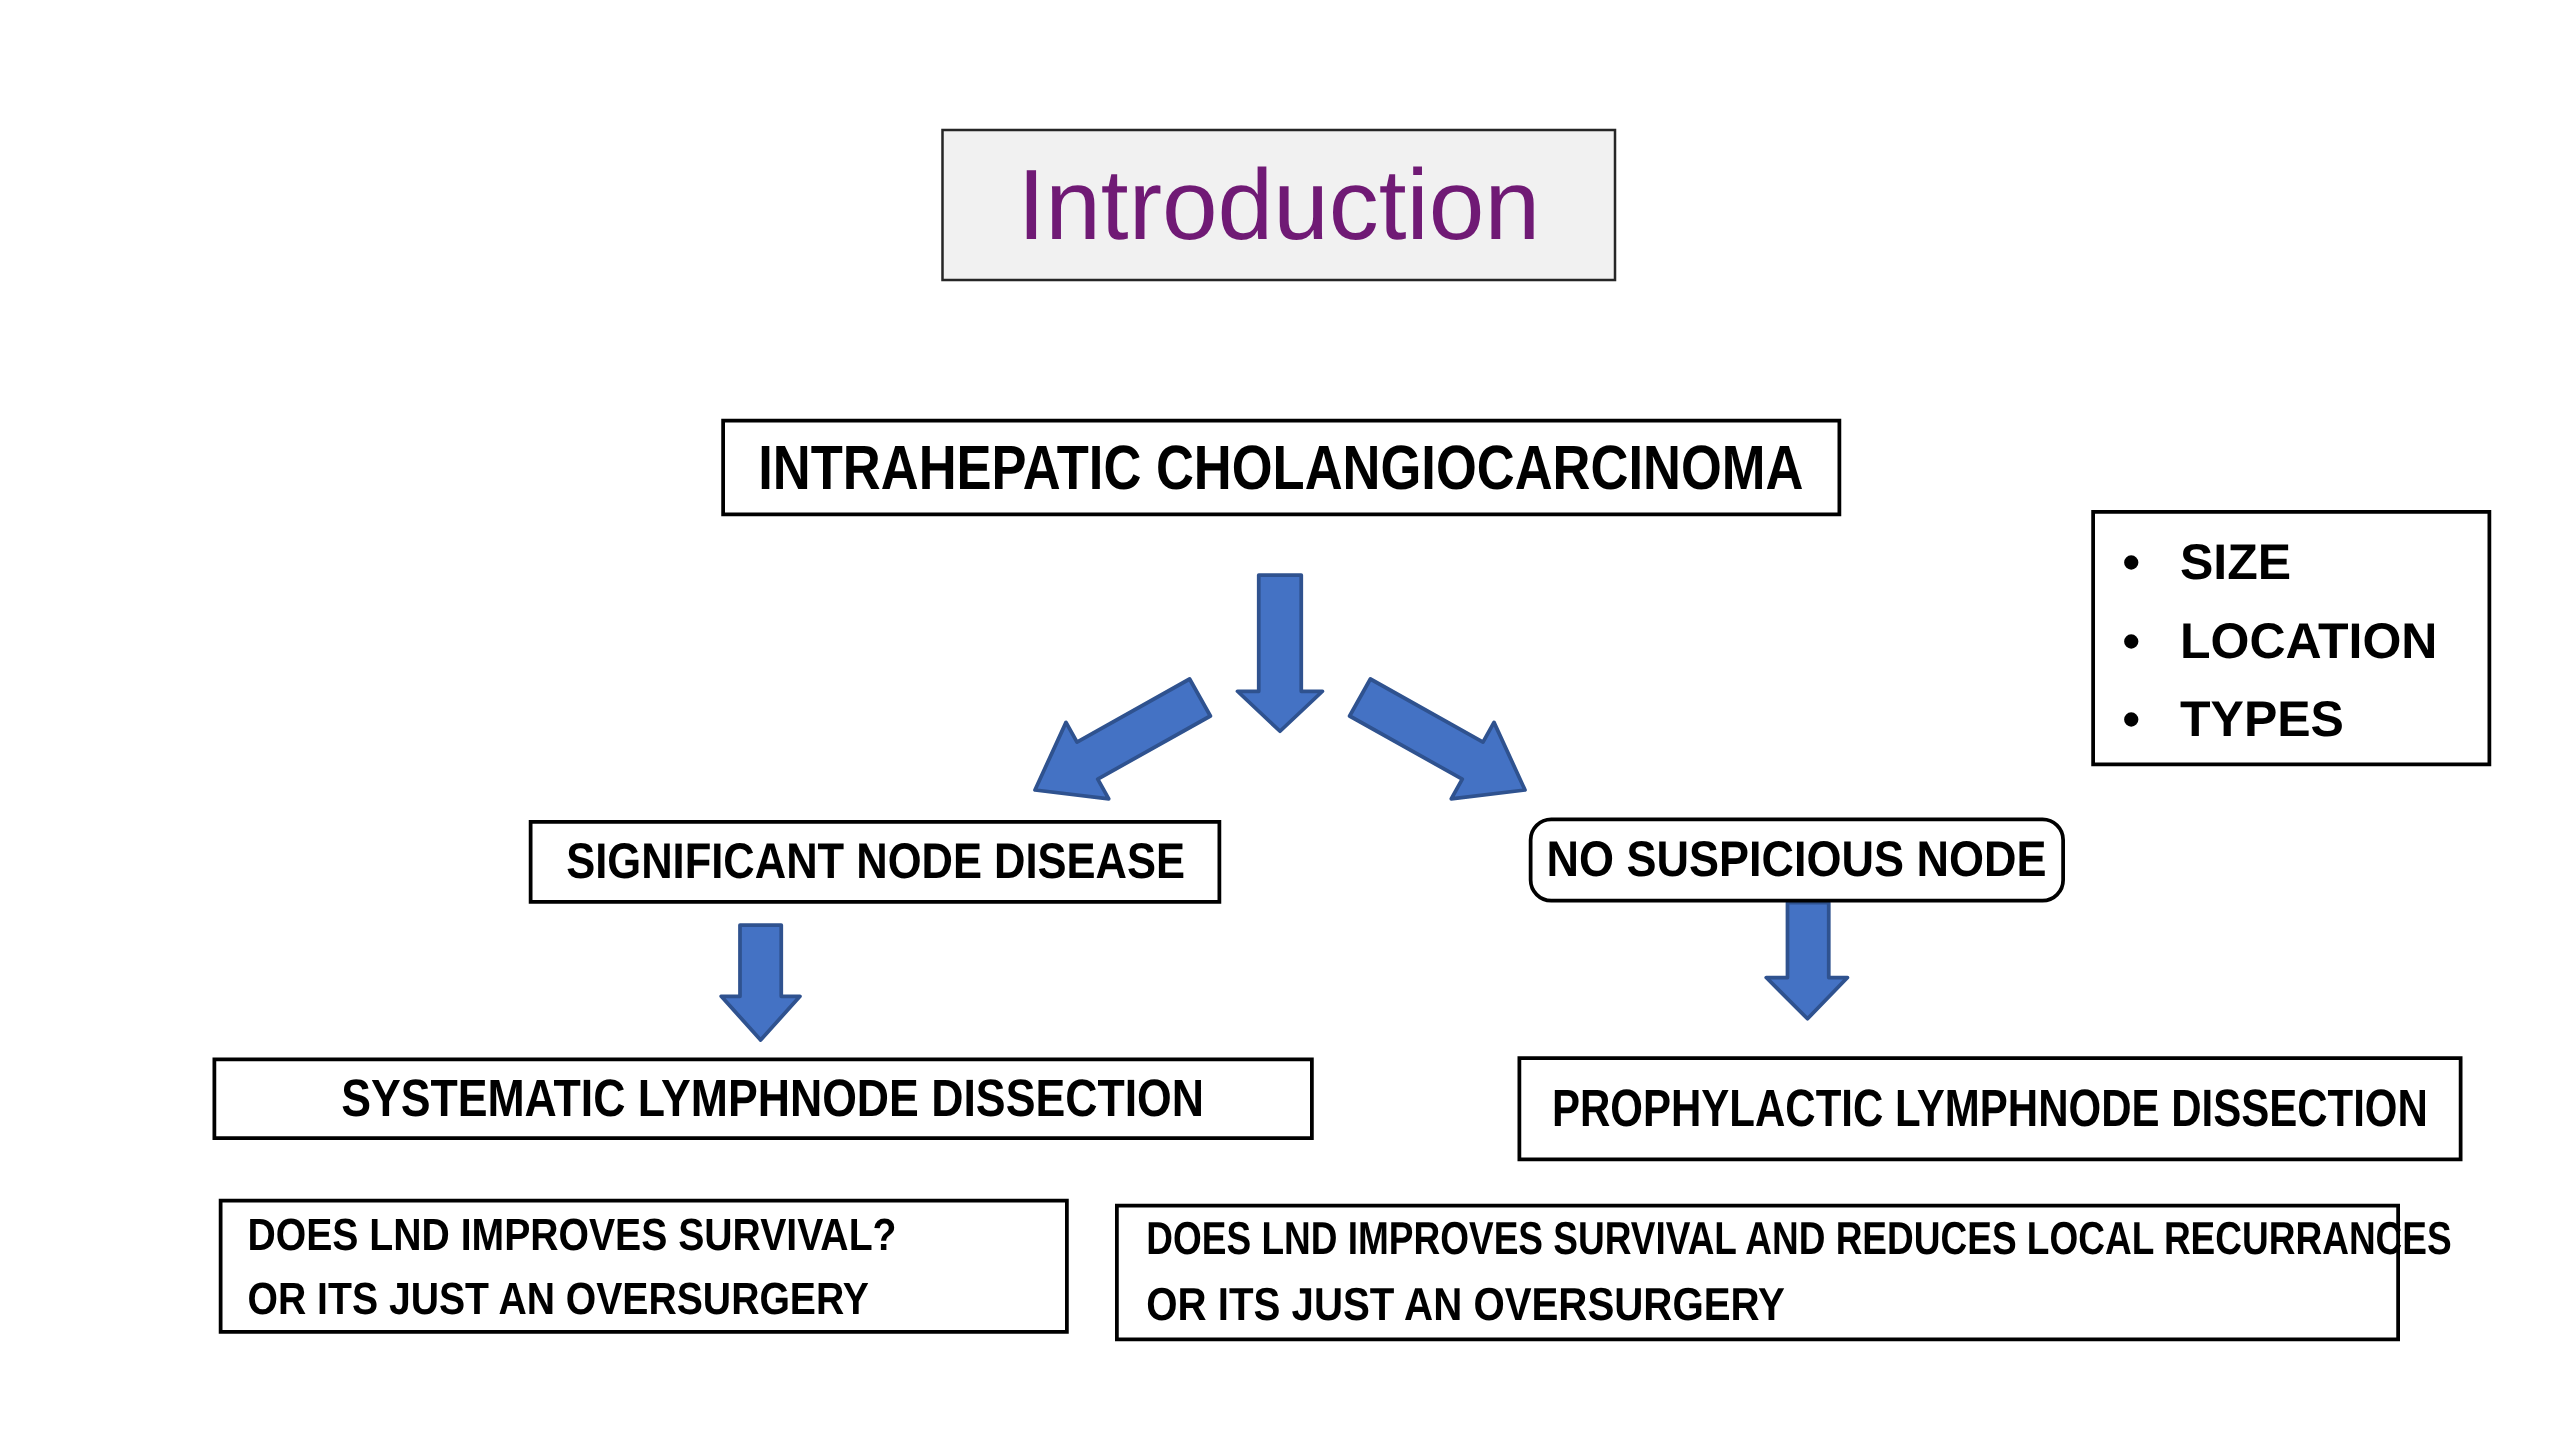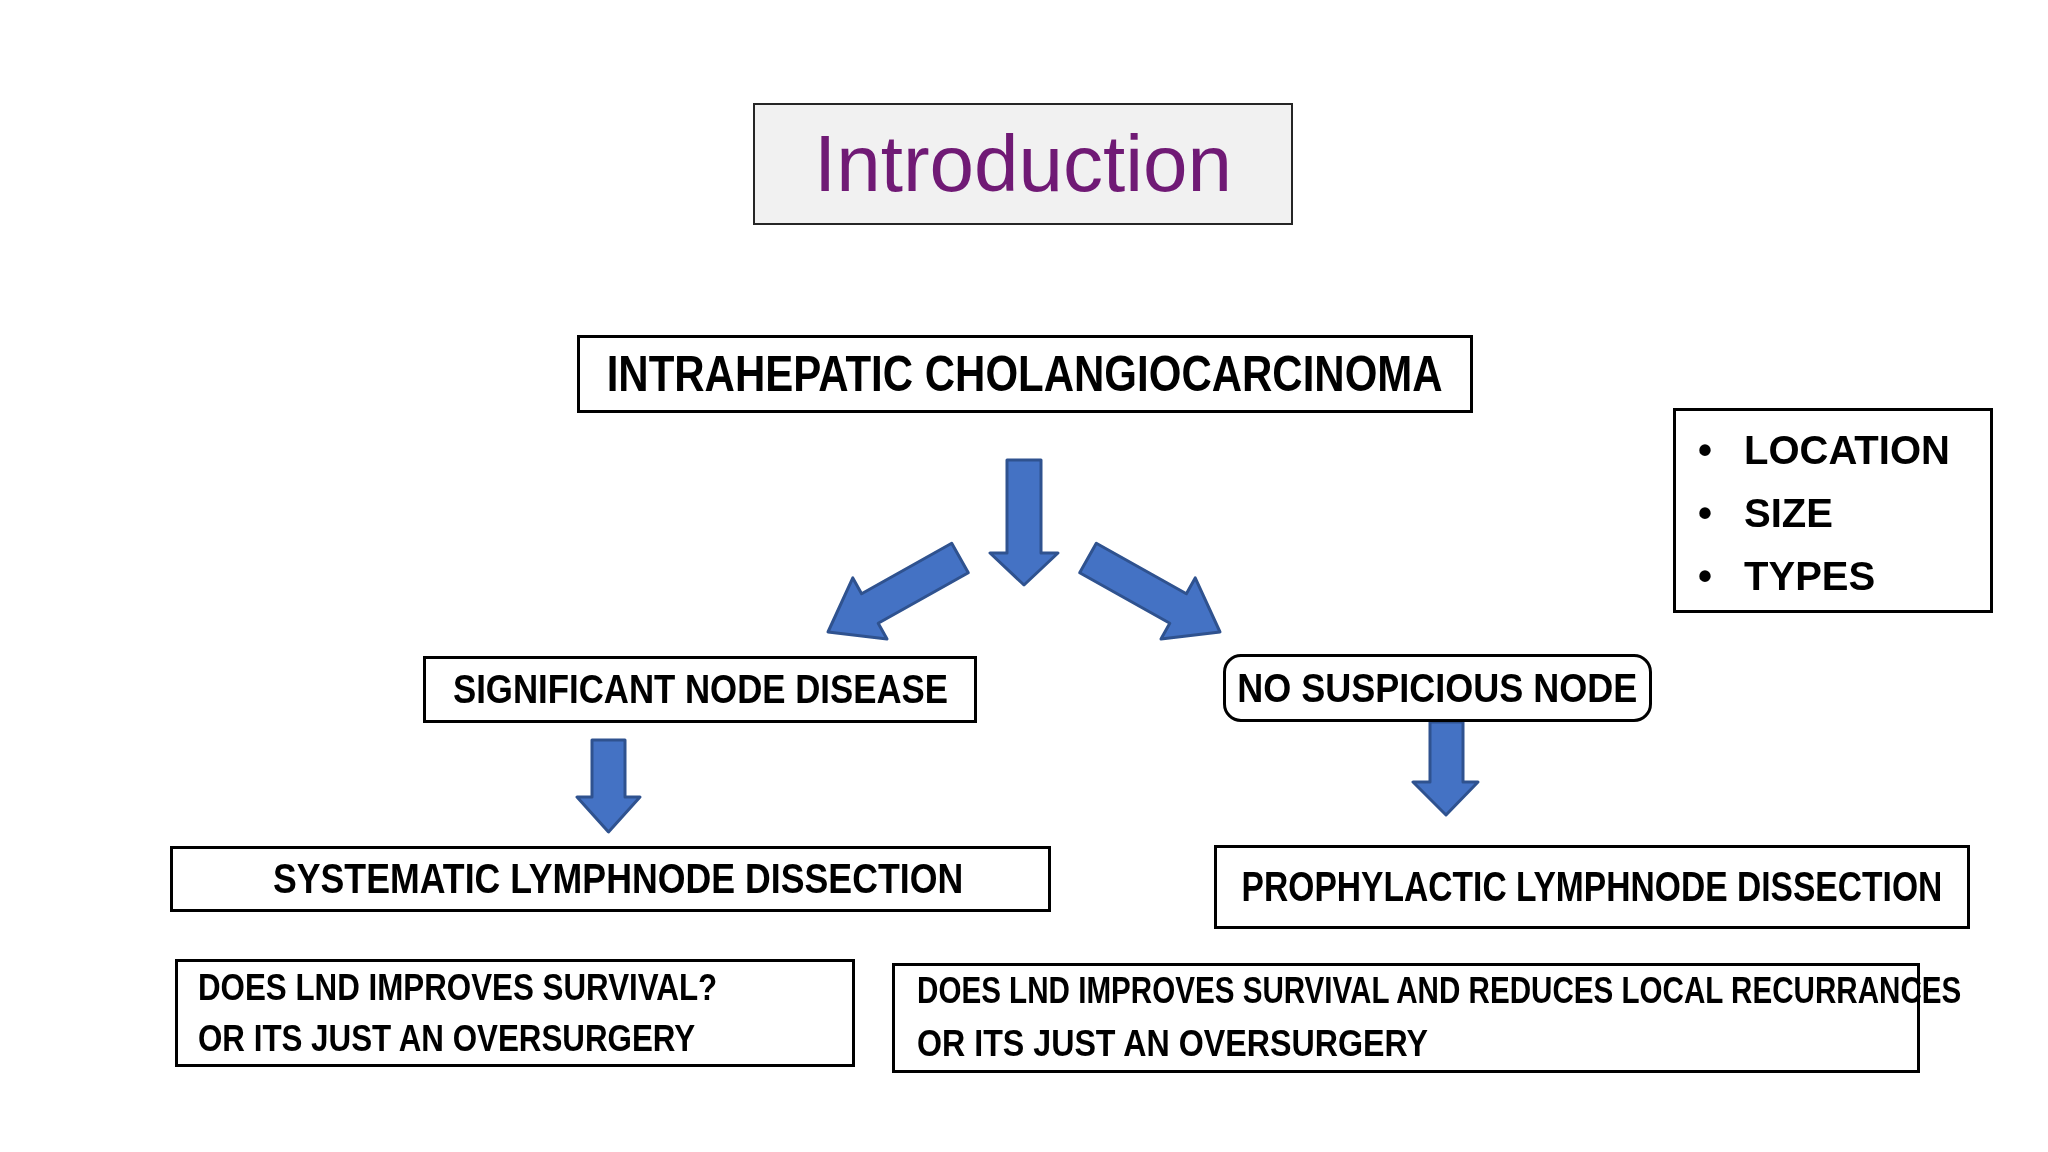--- a/index.html
+++ b/index.html
@@ -64,24 +64,24 @@
     <span class="title-text">Introduction</span>
   </div>
 
   <div class="box root-node">
     <span class="lbl">INTRAHEPATIC CHOLANGIOCARCINOMA</span>
   </div>
 
   <div class="box factors-box">
     <ul>
       <li>
-        <span>LOCATION</span>
+        <span>SIZE</span>
       </li>
       <li>
-        <span>SIZE</span>
+        <span>LOCATION</span>
       </li>
       <li>
         <span>TYPES</span>
       </li>
     </ul>
   </div>
 
   <div class="box sig-node">
     <span class="lbl">SIGNIFICANT NODE DISEASE</span>
   </div>

